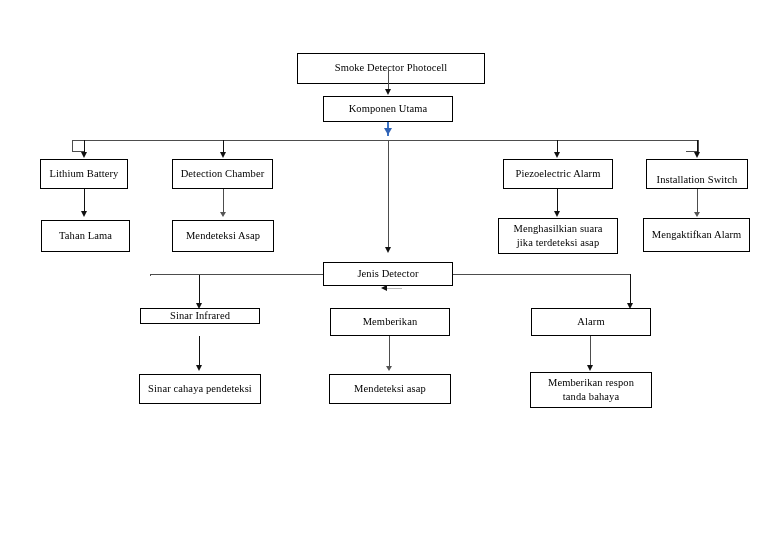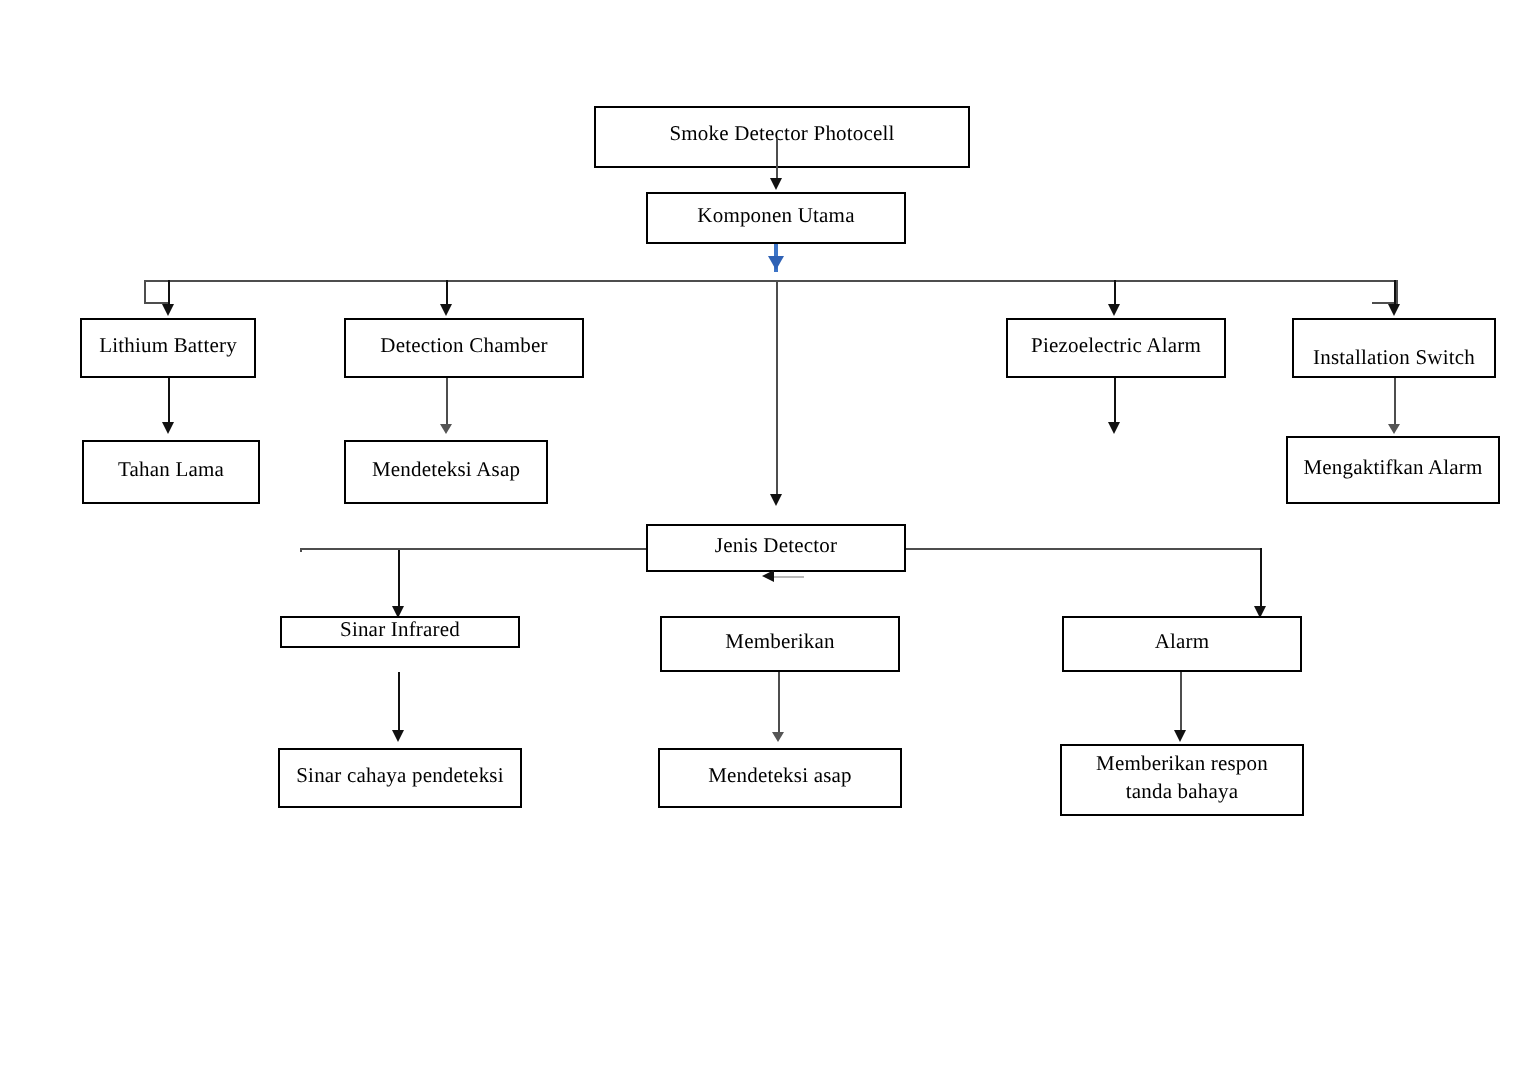--- a/index.html
+++ b/index.html
@@ -128,34 +128,38 @@
 
   <div class="node" style="left:40px; top:159px; width:88px; height:30px;">
     <span class="label">Lithium Battery</span>
   </div>
   <div class="vline dark" style="left:84px; top:189px; height:24px;"></div>
   <div class="arrowhead" style="left:80.6px; top:211px;"></div>
   <div class="node" style="left:41px; top:220px; width:89px; height:32px;">
     <span class="label">Tahan Lama</span>
   </div>
 
-  <div class="node" style="left:172px; top:159px; width:120px; height:30px;justify-content:center;">
+  <div class="node" style="left:172px; top:159px; width:101px; height:30px;justify-content:center;">
     <span class="label">Detection Chamber</span>
   </div>
   <div class="vline" style="left:223px; top:189px; height:25px;"></div>
   <div class="arrowhead thin" style="left:220px; top:212px;"></div>
   <div class="node" style="left:172px; top:220px; width:102px; height:32px;">
     <span class="label">Mendeteksi Asap</span>
   </div>
 
   <div class="node" style="left:503px; top:159px; width:110px; height:30px;">
     <span class="label">Piezoelectric Alarm</span>
   </div>
   <div class="vline dark" style="left:557px; top:189px; height:24px;"></div>
   <div class="arrowhead" style="left:553.6px; top:211px;"></div>
+  <div class="node" style="left:498px; top:218px; width:120px; height:36px;">
+    <span class="label">Menghasilkian suara
+jika terdeteksi asap</span>
+  </div>
 
   <div class="node" style="left:646px; top:159px; width:102px; height:30px;align-items:flex-end;">
     <span class="label">Installation Switch</span>
   </div>
   <div class="vline" style="left:697px; top:189px; height:25px;"></div>
   <div class="arrowhead thin" style="left:694px; top:212px;"></div>
   <div class="node" style="left:323px; top:262px; width:130px; height:24px;">
     <span class="label">Jenis Detector</span>
   </div>
 

